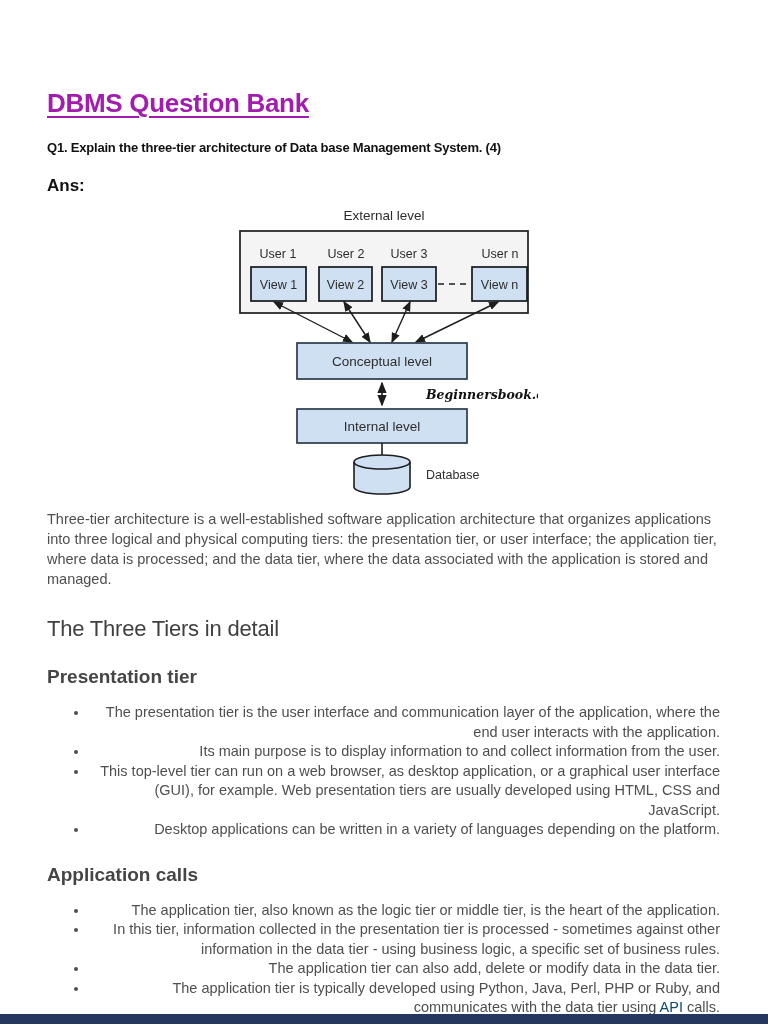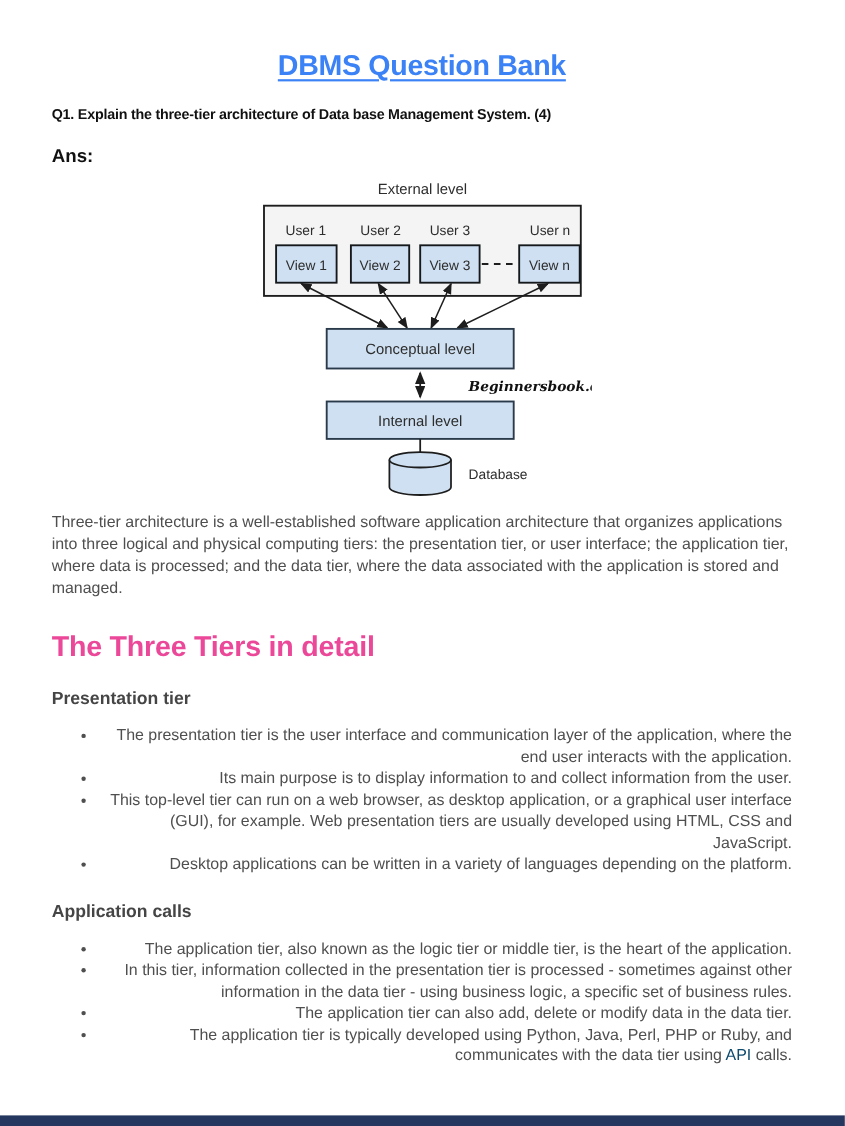--- a/index.html
+++ b/index.html
@@ -7,28 +7,28 @@
   body {
     font-family:"Liberation Sans", sans-serif;
     background:#ffffff;
     position:relative;
     overflow:hidden;
     color:#4f4f4f;
   }
   .page { padding:44px 48px 0 47px; }
 
   .doc-title {
-    text-align:center;
     font-size:26px;
     font-weight:bold;
-    color:#3b82f6;
+    color:#a21caf;
     text-decoration:underline;
     text-decoration-thickness:2px;
     text-underline-offset:4px;
     letter-spacing:-0.3px;
+    margin-top:44px;
   }
   .question {
     margin-top:21px;
     font-size:13px;
     font-weight:bold;
     color:#111111;
     letter-spacing:-0.2px;
   }
   .answer-label {
     margin-top:21px;
@@ -56,28 +56,28 @@
   .intro {
     margin-top:10px;
     font-size:14.5px;
     line-height:20px;
     color:#4f4f4f;
     max-width:678px;
   }
 
   .h2 {
     margin-top:27px;
-    font-size:26px;
-    font-weight:bold;
-    color:#ec4899;
+    font-size:22px;
+    font-weight:normal;
+    color:#404040;
     letter-spacing:-0.2px;
   }
   .h3 {
     margin-top:24px;
-    font-size:16px;
+    font-size:19px;
     font-weight:bold;
     color:#454545;
   }
   ul.bullets {
     margin:15px 0 0 0;
     padding-left:42px;
     list-style:disc outside;
     max-width:690px;
     text-align:right;
   }

